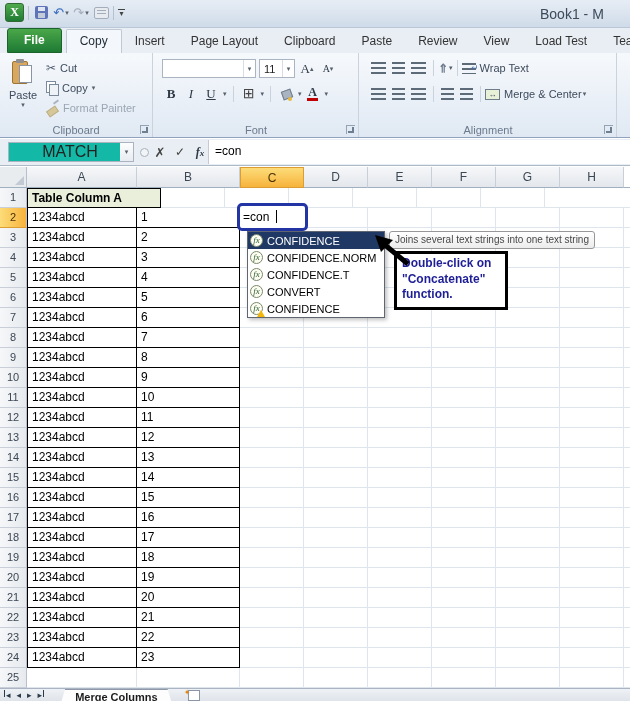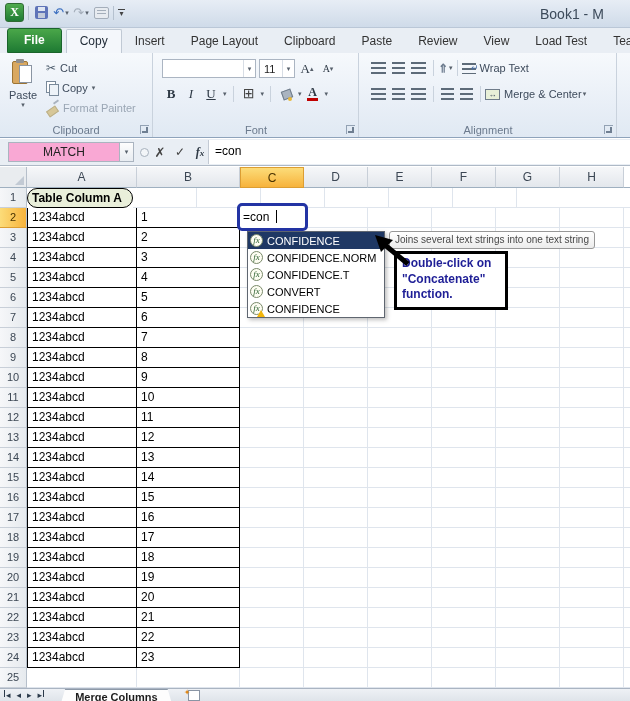--- a/index.html
+++ b/index.html
@@ -98,22 +98,22 @@
     background:repeating-linear-gradient(#5d6b79 0 2px, transparent 2px 5px); }
   .alico.mid { width:13px; }
   .ico-orient { font-size:12px; color:#6b7a8d; transform:rotate(-45deg); font-weight:bold; }
   .ico-wrap { width:14px; height:11px; background:repeating-linear-gradient(#5d6b79 0 2px, transparent 2px 5px); position:relative; }
   .ico-wrap::after { content:"↵"; position:absolute; right:-3px; top:0px; font-size:9px; color:#4a6fa5; background:transparent; }
   .ico-merge { width:15px; height:11px; border:1px solid #6f7c8a; background:#e8f0d8; display:flex; align-items:center; justify-content:center; font-size:8px; color:#3e4b5c; }
   .albl { font-size:11px; color:#3e4b5c; margin-left:4px; white-space:nowrap; }
 
   
   .fbar { position:absolute; left:0; top:139px; right:0; height:27px; background:#e9eef4; border-bottom:1px solid #aeb9c6; }
-  .namebox { position:absolute; left:8px; top:3px; width:112px; height:20px; background:#f9a8d4; border:1px solid #aab4c0;
-    text-align:center; line-height:18px; font-size:12px; color:#222; }
+  .namebox { position:absolute; left:8px; top:3px; width:124px; height:20px; background:#14b8a6; border:1px solid #aab4c0;
+    text-align:center; line-height:18px; font-size:16px; color:#222; }
   .nbdd { position:absolute; left:120px; top:3px; width:14px; height:20px; border:1px solid #aab4c0; border-left:none; background:linear-gradient(#fdfdfd,#e8ecf1);
     display:flex; align-items:center; justify-content:center; font-size:7px; color:#57606b; }
   .fbtns { position:absolute; left:140px; top:3px; display:flex; align-items:center; height:20px; gap:2px; }
   .fbtn { width:18px; height:18px; display:flex; align-items:center; justify-content:center; font-size:12px; }
   .fbtn.cancel { color:#444; font-size:13px; }
   .fbtn.enter { color:#444; }
   .fbtn.fx { font-family:"Liberation Serif",serif; font-style:italic; font-weight:bold; color:#2f3a46; }
   .fbtn.fx .x { font-size:9px; }
   .circ { width:9px; height:9px; border:1px solid #a7b1bd; border-radius:50%; background:#f2f5f8; }
   .farea { position:absolute; left:208px; top:1px; right:0; bottom:1px; background:#fff; border-left:1px solid #c3cad4;
@@ -358,21 +358,21 @@
       <div class="colh active" style="width: 64px;">C</div>
       <div class="colh" style="width: 64px;">D</div>
       <div class="colh" style="width: 64px;">E</div>
       <div class="colh" style="width: 64px;">F</div>
       <div class="colh" style="width: 64px;">G</div>
       <div class="colh" style="width: 64px;">H</div>
       <div class="sliver" style="border-bottom: 1px solid rgb(159, 176, 192);"></div>
     </div>
     <div class="gr">
       <div class="rowh">1</div>
-      <div class="c t th first" style="width: 106px; border-radius: 10px;">Table Column A</div>
+      <div class="c t th first" style="width: 134px;">Table Column A</div>
       <div class="c" style="width: 64px;"></div>
       <div class="c" style="width: 64px;"></div>
       <div class="c" style="width: 64px;"></div>
       <div class="c" style="width: 64px;"></div>
       <div class="c" style="width: 64px;"></div>
       <div class="c" style="width: 64px;"></div>
       <div class="sliver"></div>
     </div>
     <div class="gr">
       <div class="rowh active">2</div>

